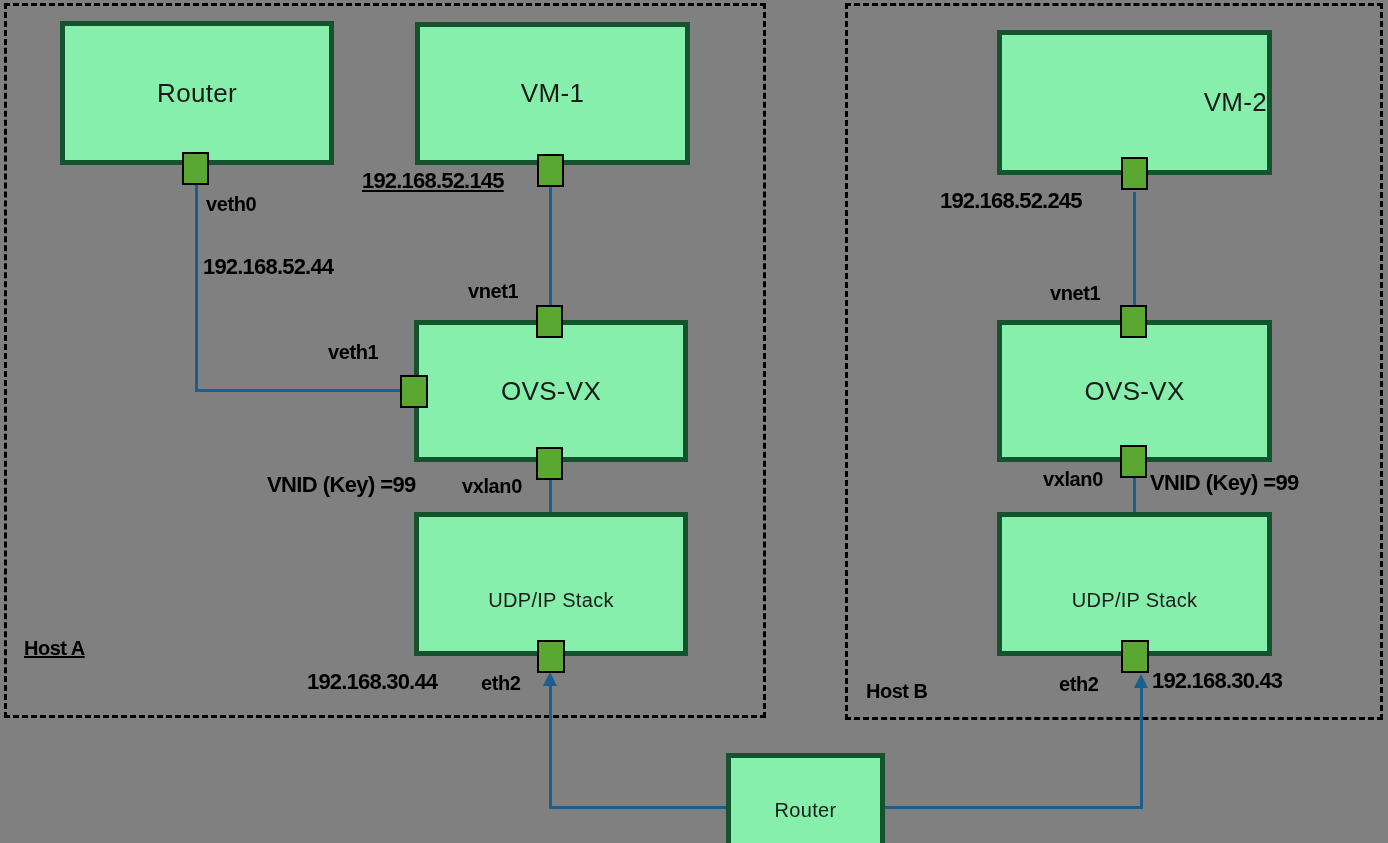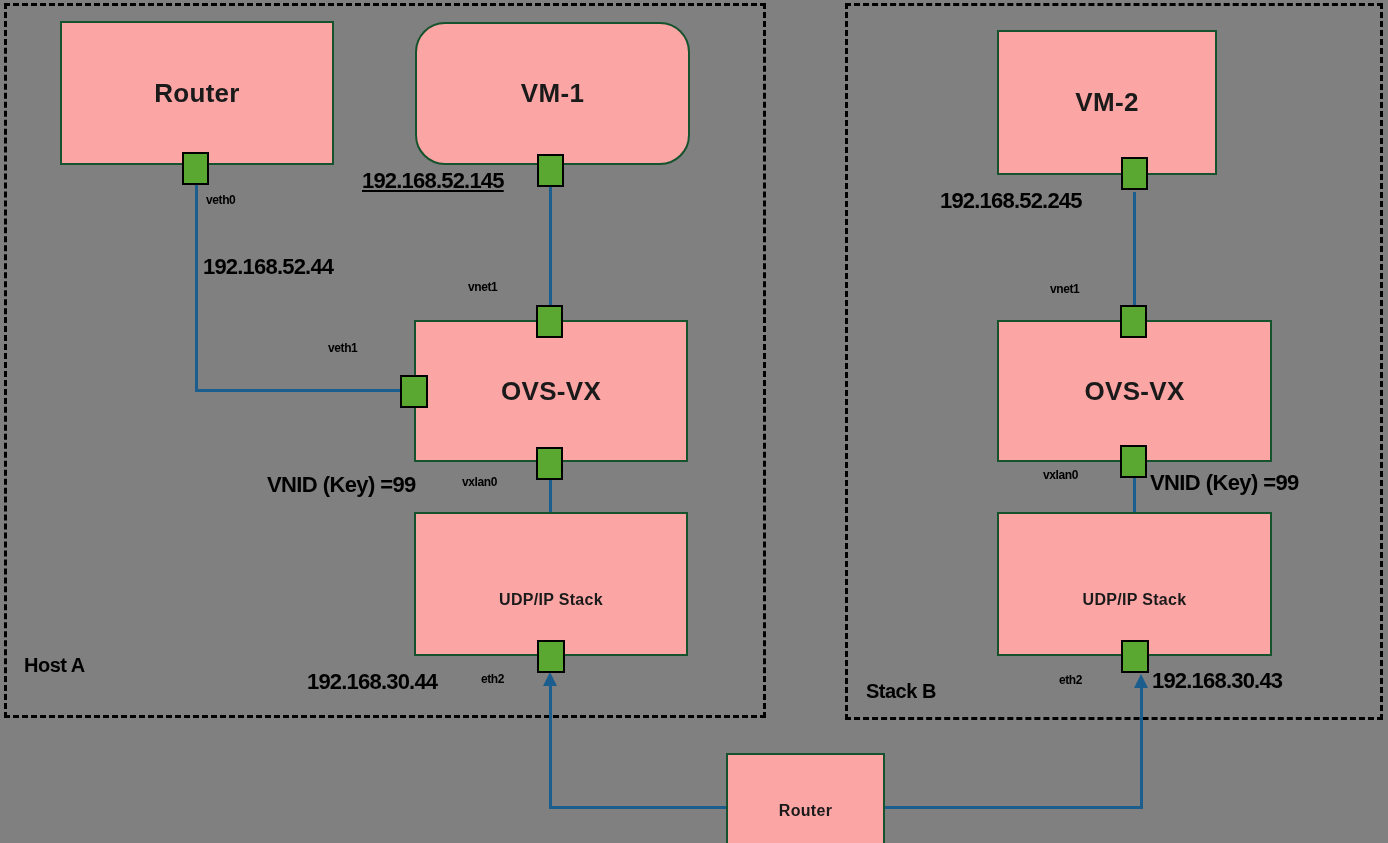--- a/index.html
+++ b/index.html
@@ -28,36 +28,35 @@
     font-family: "Liberation Sans", sans-serif;
     font-weight: bold;
     font-size: 20px;
     color: #000;
     white-space: nowrap;
     letter-spacing: -0.5px;
   }
   
   .node {
     position: absolute;
-    background: #fca5a5;
-    border: 2px solid #14532d;
+    background: #86efac;
+    border: 5px solid #14532d;
     box-sizing: border-box;
     display: flex;
     align-items: center;
     justify-content: center;
-    font-weight: bold;
   }
   .node-label {
     font-family: "Liberation Sans", sans-serif;
     font-size: 26px;
     color: #1a1a1a;
     white-space: nowrap;
     letter-spacing: 0.3px;
   }
-  .node-label.small { font-size: 16px; margin-top: 32px; }
+  .node-label.small { font-size: 20px; margin-top: 32px; }
   
   .port {
     position: absolute;
     background: #5AA832;
     border: 2px solid #000000;
     box-sizing: border-box;
   }
   
   .line {
     position: absolute;
@@ -77,51 +76,51 @@
   
   .anno {
     position: absolute;
     font-family: "Liberation Sans", sans-serif;
     font-weight: bold;
     font-size: 21px;
     color: #000000;
     white-space: nowrap;
     letter-spacing: -0.6px;
   }
-  .anno.iface { font-size: 12px; letter-spacing: -0.4px; }
+  .anno.iface { font-size: 20px; letter-spacing: -0.4px; }
   .anno.ip { font-size: 22px; letter-spacing: -0.8px; }
   .anno.vnid { font-size: 22px; letter-spacing: -0.6px; }
 </style>
 </head>
 <body>
 
 <div id="canvas">
 
   <div class="host" style="left:4px; top:3px; width:762px; height:715px;"></div>
-  <div class="host-label" style="left:24px; top:654px;">Host A</div>
+  <div class="host-label" style="left:24px; top:637px;text-decoration:underline;">Host A</div>
 
   <div class="host" style="left:845px; top:3px; width:538px; height:717px;"></div>
-  <div class="host-label" style="left:866px; top:680px;">Stack B</div>
+  <div class="host-label" style="left:866px; top:680px;">Host B</div>
 
   <div class="line v" style="left:195px; top:180px; height:212px;"></div>
   <div class="line h" style="left:195px; top:389px; width:210px;"></div>
 
   <div class="line v" style="left:549px; top:185px; height:132px;"></div>
 
   <div class="line v" style="left:549px; top:478px; height:34px;"></div>
 
   <div class="line v" style="left:549px; top:680px; height:128px;"></div>
   <div class="line h" style="left:549px; top:806px; width:180px;"></div>
   <div class="arrow-up" style="left:543px; top:672px;"></div>
 
   <div class="node" style="left:60px; top:21px; width:274px; height:144px;">
     <span class="node-label">Router</span>
   </div>
 
-  <div class="node" style="left:415px; top:22px; width:275px; height:143px;border-radius:30px;">
+  <div class="node" style="left:415px; top:22px; width:275px; height:143px;">
     <span class="node-label">VM-1</span>
   </div>
 
   <div class="node" style="left:414px; top:320px; width:274px; height:142px;">
     <span class="node-label">OVS-VX</span>
   </div>
 
   <div class="node" style="left:414px; top:512px; width:274px; height:144px;">
     <span class="node-label small">UDP/IP Stack</span>
   </div>
@@ -157,21 +156,21 @@
   <div class="anno iface" style="left:481px; top:672px;">eth2</div>
 
   <div class="line v" style="left:1133px; top:192px; height:126px;"></div>
 
   <div class="line v" style="left:1133px; top:478px; height:34px;"></div>
 
   <div class="line v" style="left:1140px; top:682px; height:126px;"></div>
   <div class="line h" style="left:882px; top:806px; width:261px;"></div>
   <div class="arrow-up" style="left:1134px; top:674px;"></div>
 
-  <div class="node" style="left:997px; top:30px; width:220px; height:145px;">
+  <div class="node" style="left:997px; top:30px; width:275px; height:145px;justify-content:flex-end;">
     <span class="node-label">VM-2</span>
   </div>
 
   <div class="node" style="left:997px; top:320px; width:275px; height:142px;">
     <span class="node-label">OVS-VX</span>
   </div>
 
   <div class="node" style="left:997px; top:512px; width:275px; height:144px;">
     <span class="node-label small">UDP/IP Stack</span>
   </div>

